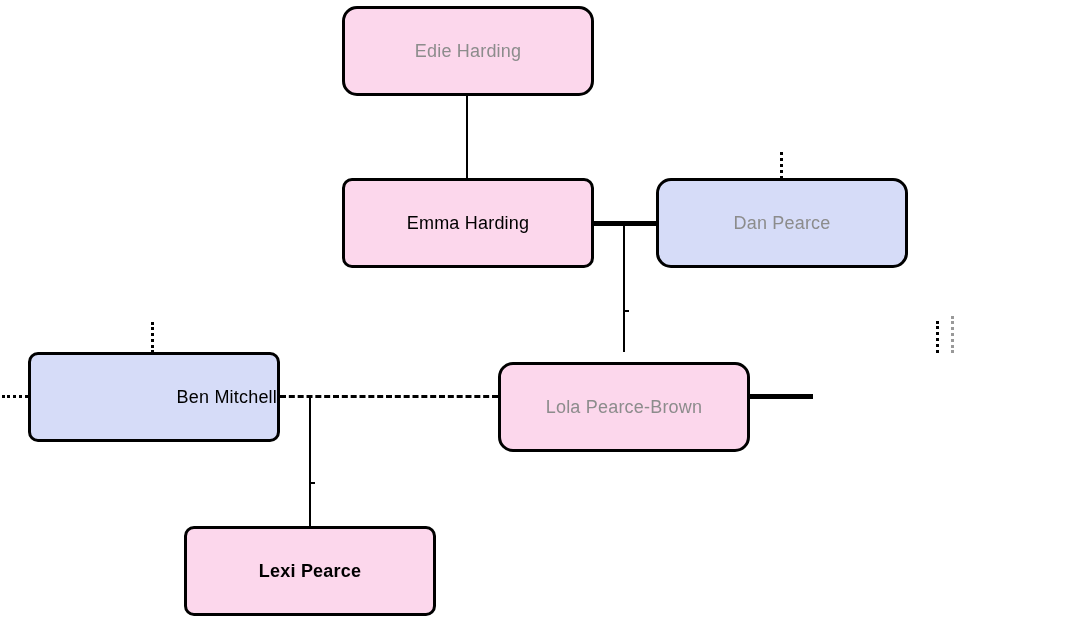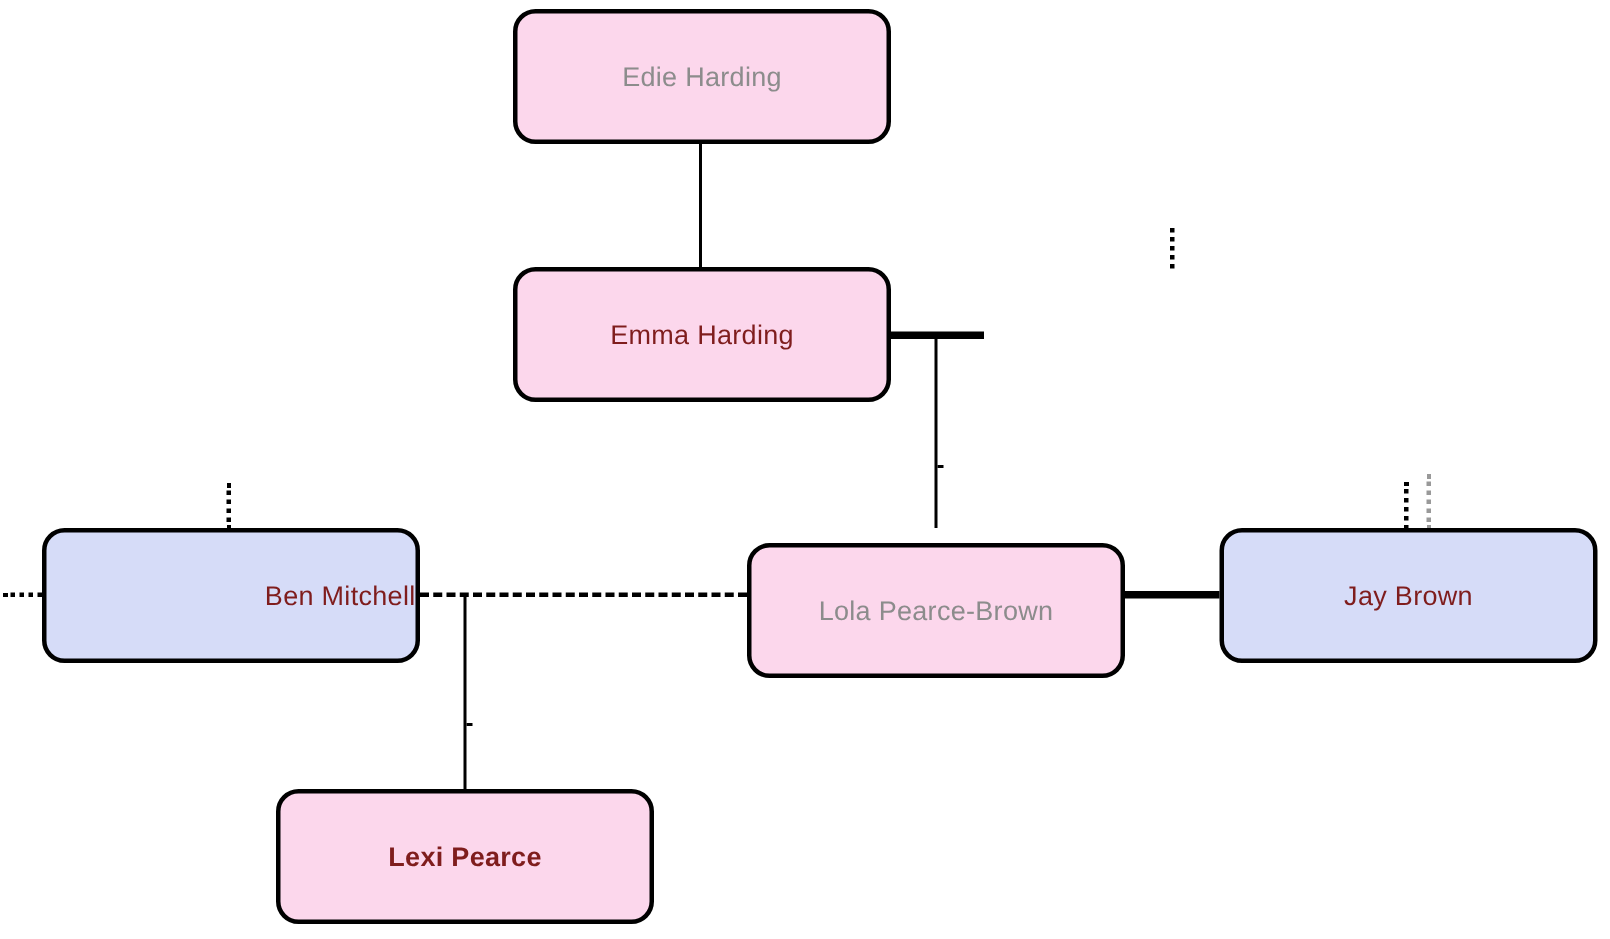--- a/index.html
+++ b/index.html
@@ -25,21 +25,21 @@
     display: flex;
     align-items: center;
     justify-content: center;
     font-size: 18px;
     letter-spacing: 0.2px;
     cursor: default;
   }
   .fill-pink { background: #fcd7ec; }
   .fill-blue { background: #d6dcf8; }
   .text-gray { color: #8c8c8c; }
-  .text-black { color: #7f1d1d; }
+  .text-black { color: #000000; border-radius: 10px; }
 
   
   .ln {
     position: absolute;
     background: #000000;
   }
   
   .dash-h {
     position: absolute;
     height: 0;
@@ -85,30 +85,30 @@
   <div class="dot-v gray" style="left:951px; top:316px; height:37px;"></div>
 
   <div class="person fill-pink text-gray" style="left:342px; top:6px;">
     <span>Edie Harding</span>
   </div>
 
   <div class="person fill-pink text-black" style="left:342px; top:178px;">
     <span>Emma Harding</span>
   </div>
 
+  <div class="person fill-blue text-gray" style="left:656px; top:178px;">
+    <span>Dan Pearce</span>
+  </div>
 
   <div class="person fill-blue text-black" style="left:28px; top:352px;justify-content:flex-end;">
     <span>Ben Mitchell</span>
   </div>
 
   <div class="person fill-pink text-gray" style="left:498px; top:362px;">
     <span>Lola Pearce-Brown</span>
   </div>
 
-  <div class="person fill-blue text-black" style="left:813px; top:352px;">
-    <span>Jay Brown</span>
-  </div>
 
   <div class="person fill-pink text-black" style="left:184px; top:526px;font-weight:bold;">
     <span>Lexi Pearce</span>
   </div>
 
 </div>
 
 </body></html>

